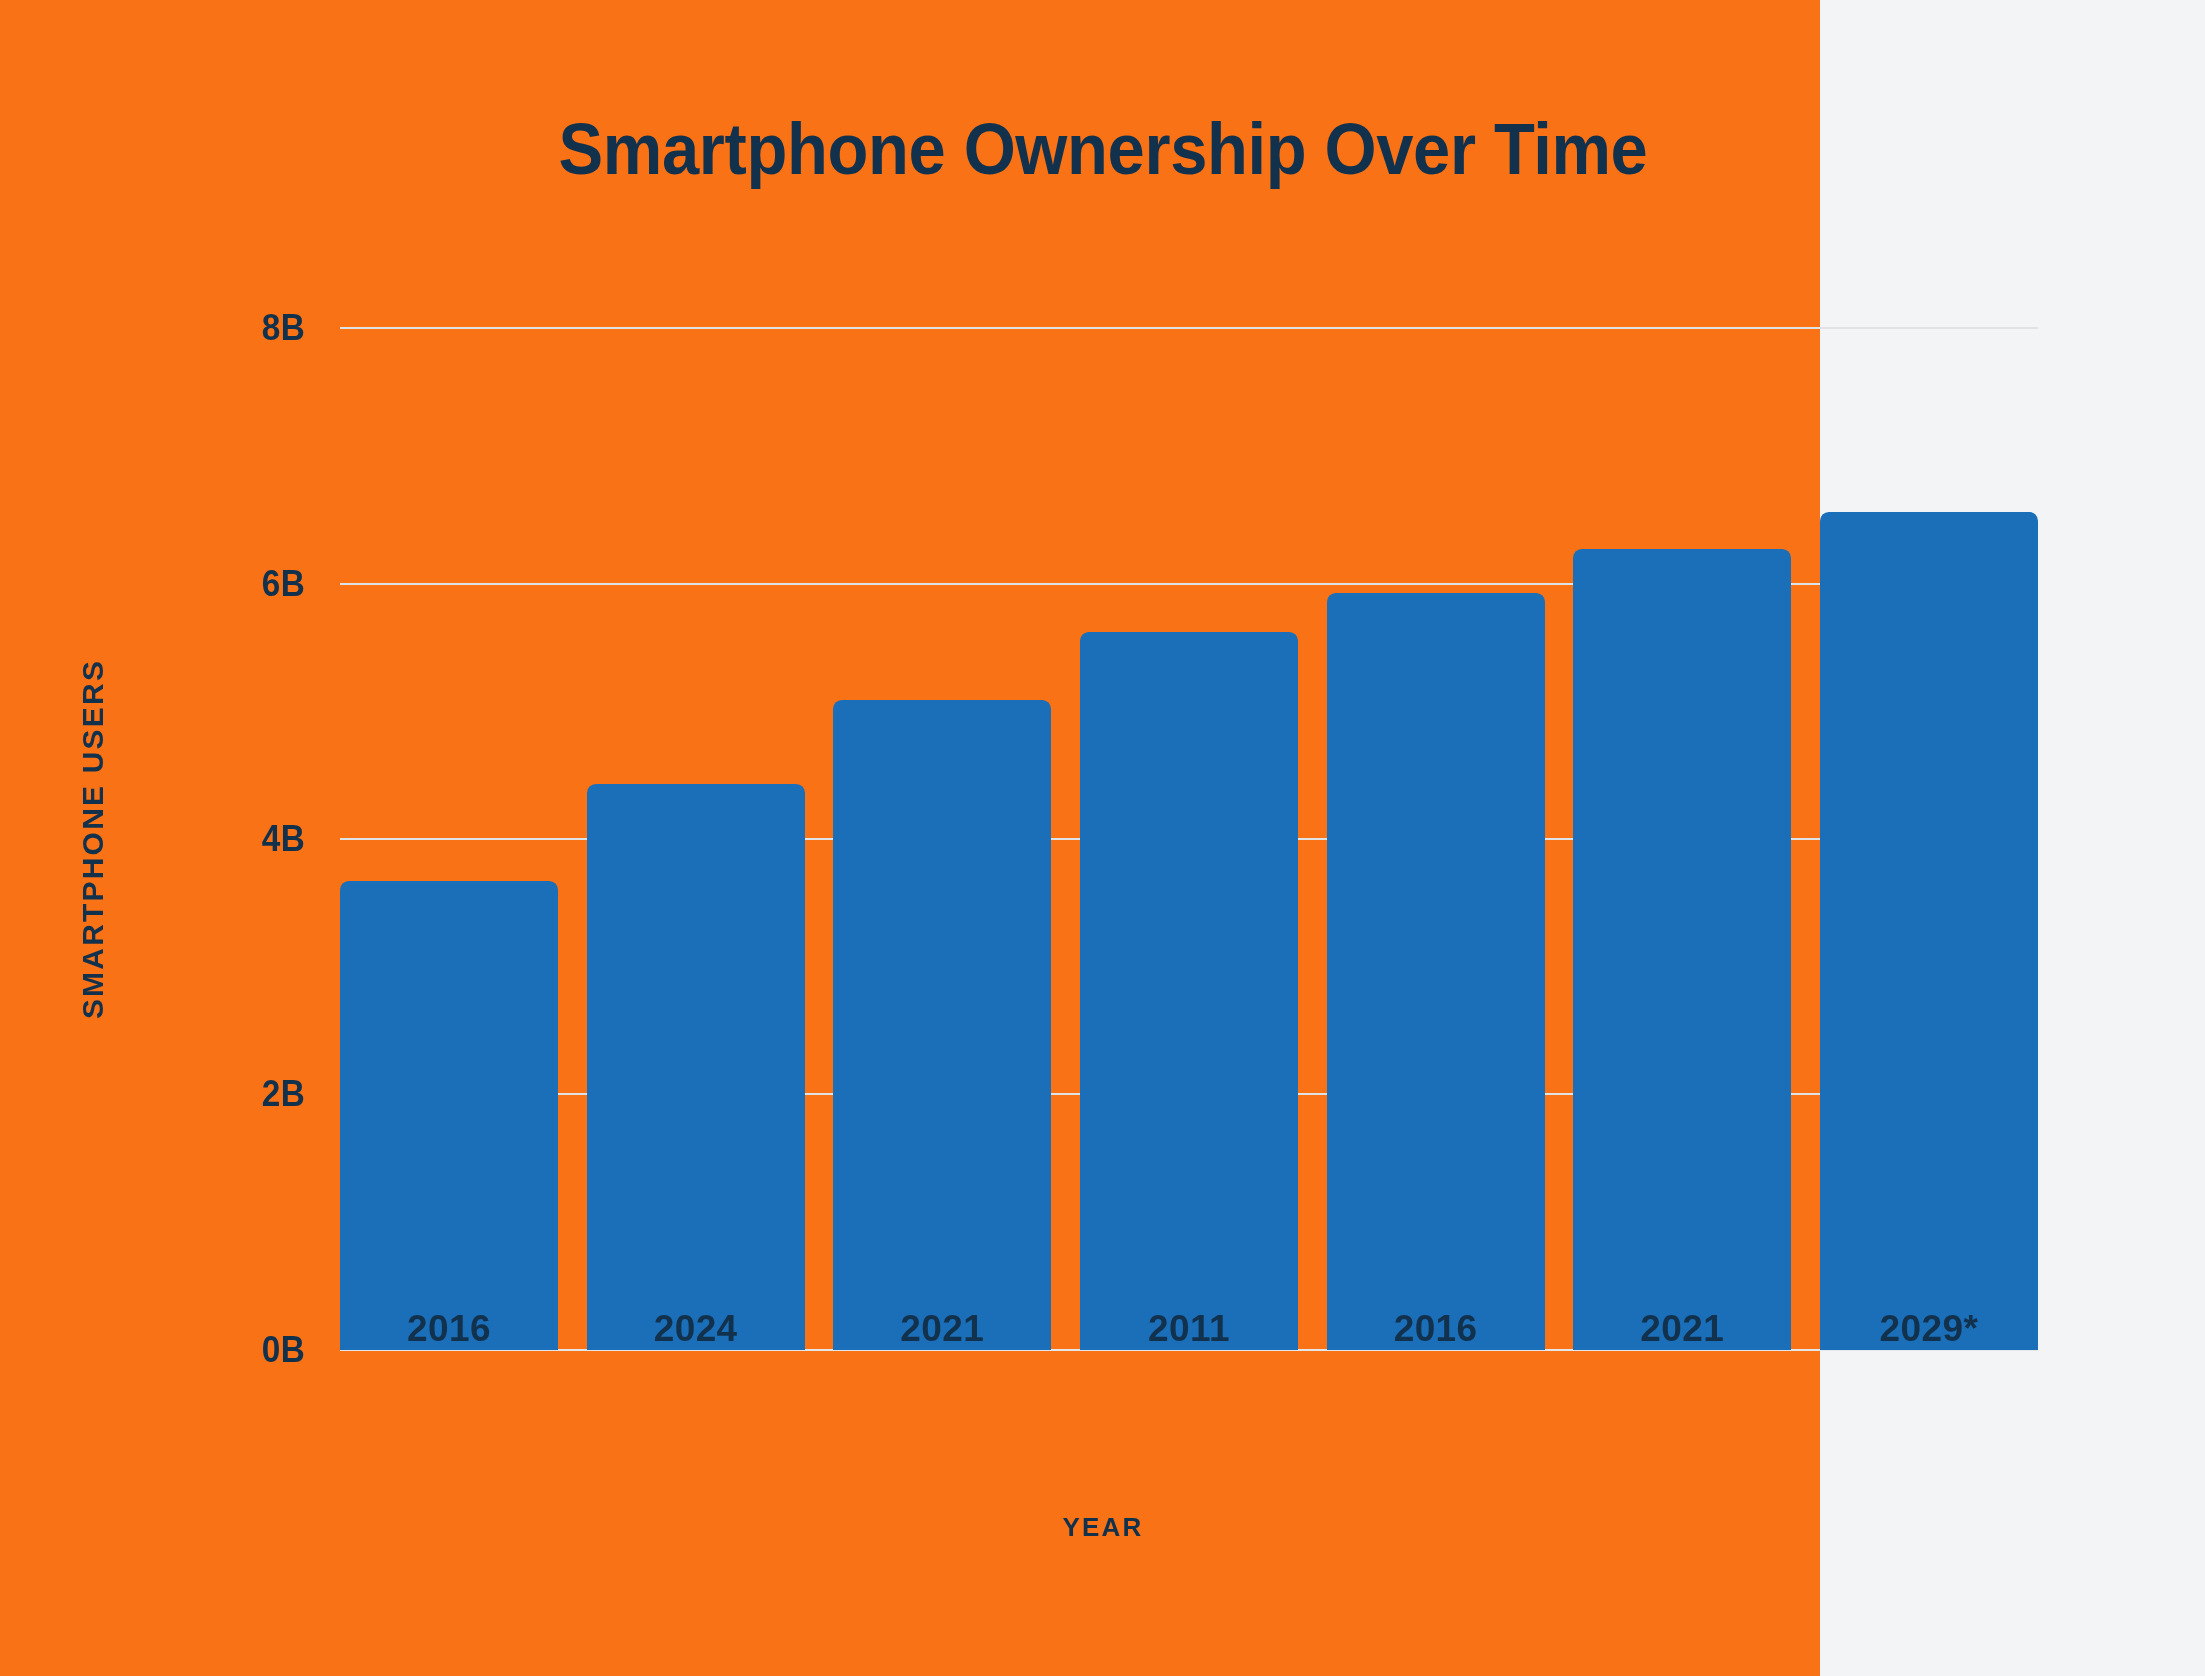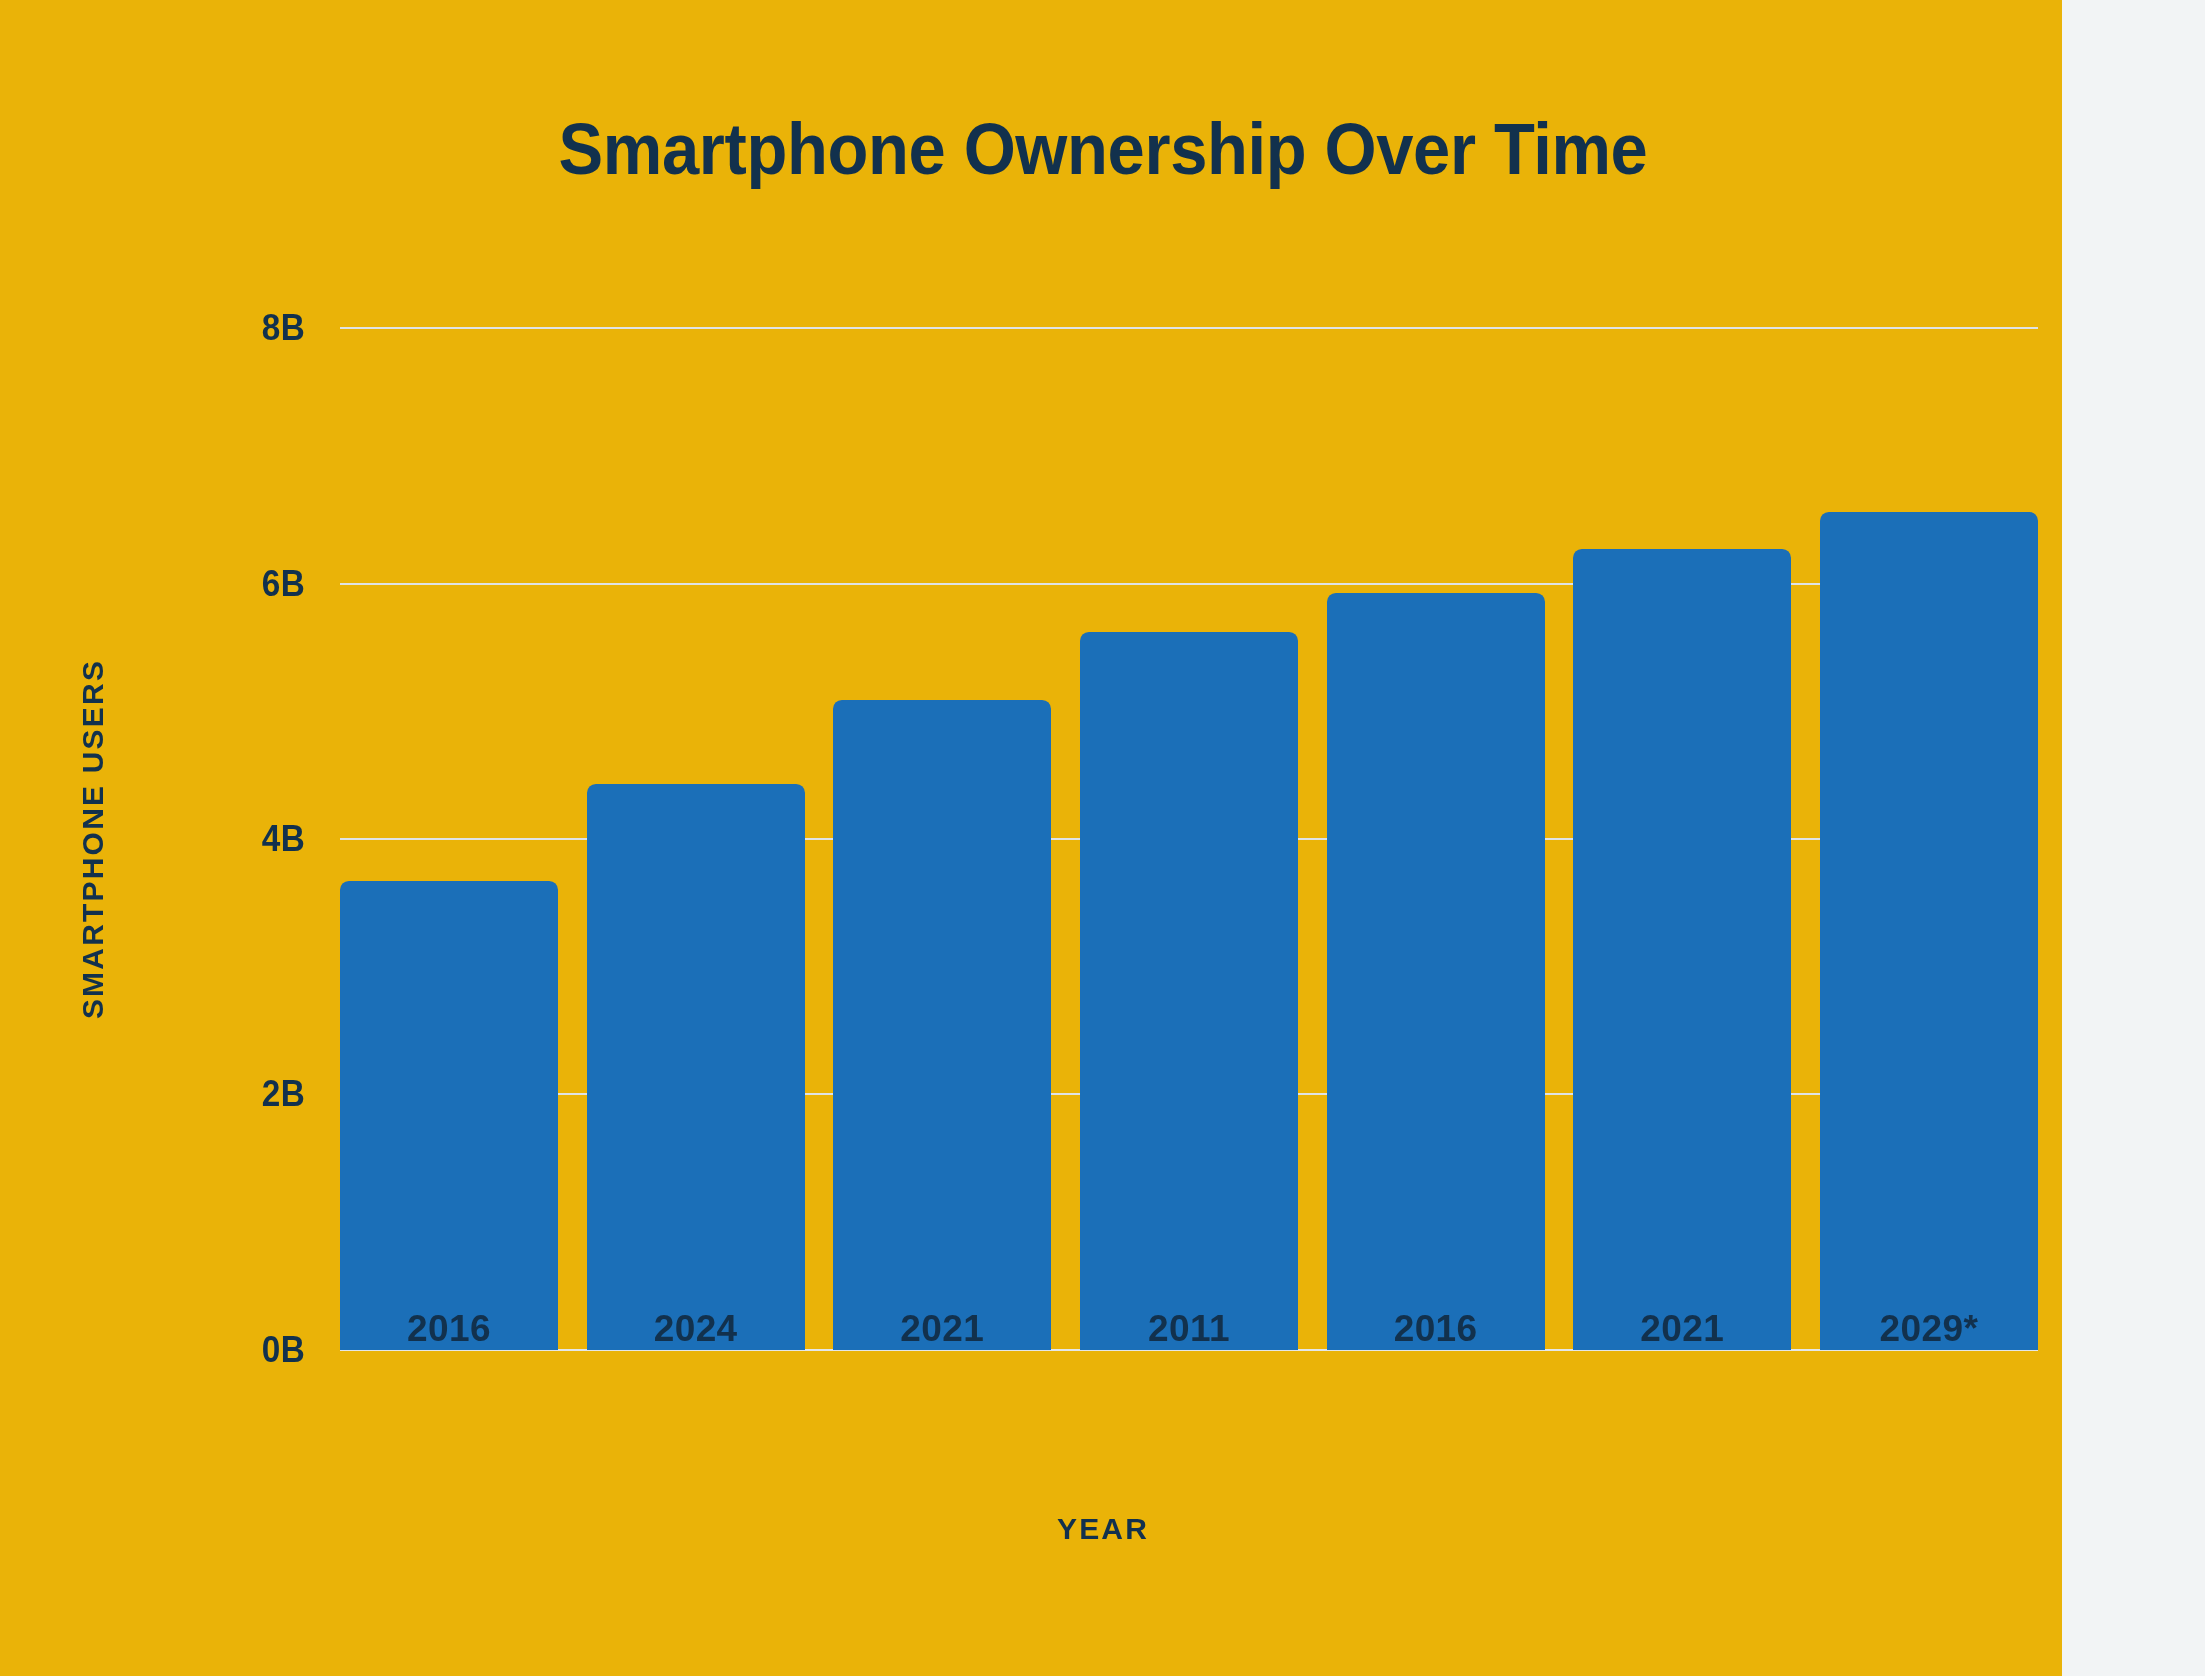--- a/index.html
+++ b/index.html
@@ -8,23 +8,23 @@
   }
   body {
     width: 2206px;
     height: 1676px;
     background: #f2f4f5;
     font-family: "Liberation Sans", sans-serif;
     overflow: hidden;
   }
   #chart-root {
     position: relative;
-    width: 2062px;
+    width: 1820px;
     height: 1676px;
-    background: #eab308;
+    background: #f97316;
   }
   
   #chart-title {
     position: absolute;
     left: 0;
     top: 113px;
     width: 2206px;
     text-align: center;
     font-family: "Liberation Sans Narrow", "Liberation Sans", sans-serif;
     font-size: 72px;
@@ -128,21 +128,21 @@
     white-space: nowrap;
     transform: translate(-50%, -50%) rotate(-90deg);
     transform-origin: center center;
   }
   #x-axis-title {
     position: absolute;
     left: 0;
     top: 1512px;
     width: 2206px;
     text-align: center;
-    font-size: 30px;
+    font-size: 26px;
     font-weight: bold;
     color: #12314d;
     letter-spacing: 2.2px;
     white-space: nowrap;
   }
 </style>
 </head>
 <body>
 
 <div id="chart-root">

